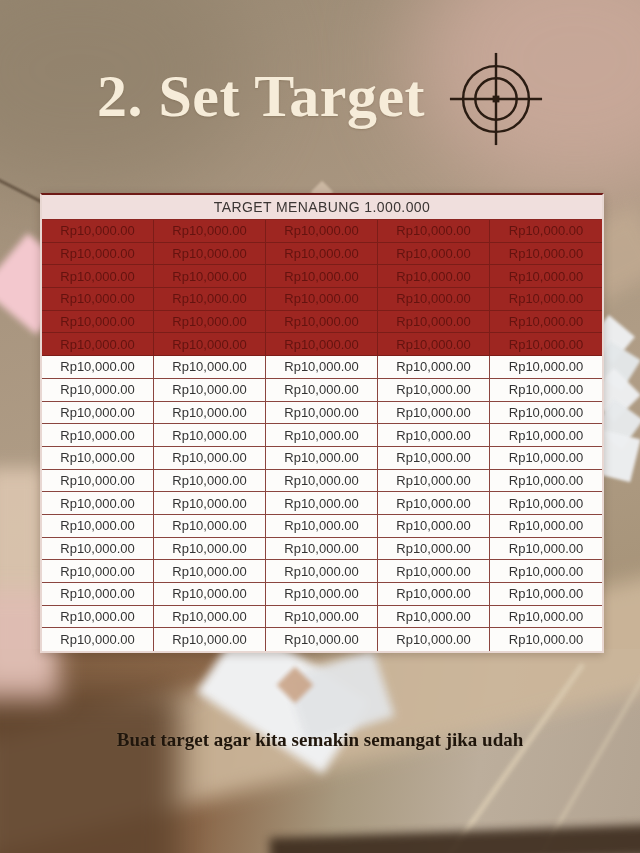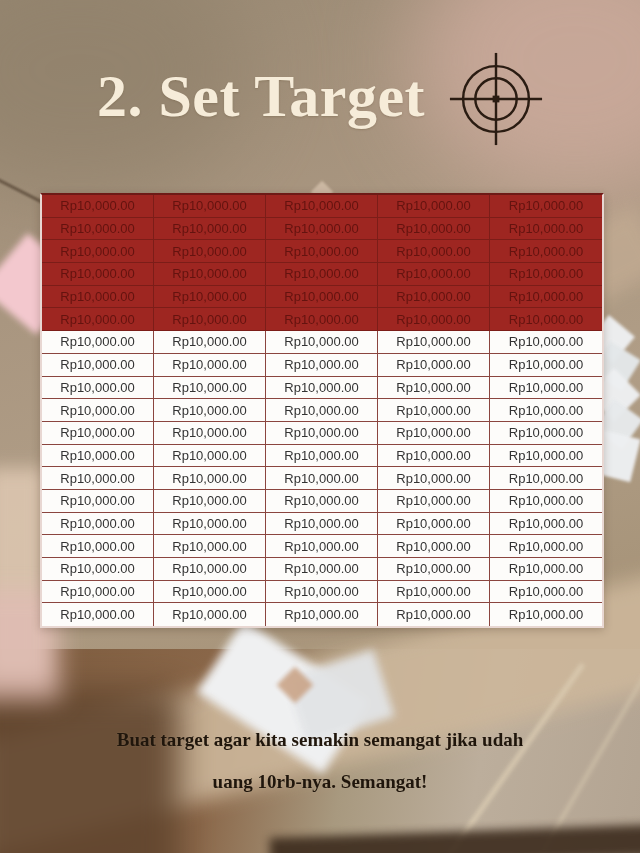--- a/index.html
+++ b/index.html
@@ -137,20 +137,21 @@
     <svg class="target-svg" viewBox="0 0 100 100">
       <line x1="50" y1="1" x2="50" y2="99"></line>
       <line x1="1" y1="50" x2="99" y2="50"></line>
       <circle cx="50" cy="50" r="35"></circle>
       <circle cx="50" cy="50" r="22"></circle>
       <rect x="46.4" y="46.4" width="7.2" height="7.2"></rect>
     </svg>
   </div>
 
   <div class="table">
+    <div class="thead">TARGET MENABUNG 1.000.000</div>
     <div id="tbody">
         <div class="trow filled">
           <div class="tcell">Rp10,000.00</div>
           <div class="tcell">Rp10,000.00</div>
           <div class="tcell">Rp10,000.00</div>
           <div class="tcell">Rp10,000.00</div>
           <div class="tcell">Rp10,000.00</div>
         </div>
         <div class="trow filled">
           <div class="tcell">Rp10,000.00</div>
@@ -276,16 +277,15 @@
           <div class="tcell">Rp10,000.00</div>
           <div class="tcell">Rp10,000.00</div>
           <div class="tcell">Rp10,000.00</div>
           <div class="tcell">Rp10,000.00</div>
         </div>
       </div>
   </div>
 
   <div class="caption">
     <div class="cap-line">Buat target agar kita semakin semangat jika udah</div>
-    <div class="cap-line">uang 10rb-nya. Semangat!</div>
   </div>
 
 </div>
 
 </body></html>

